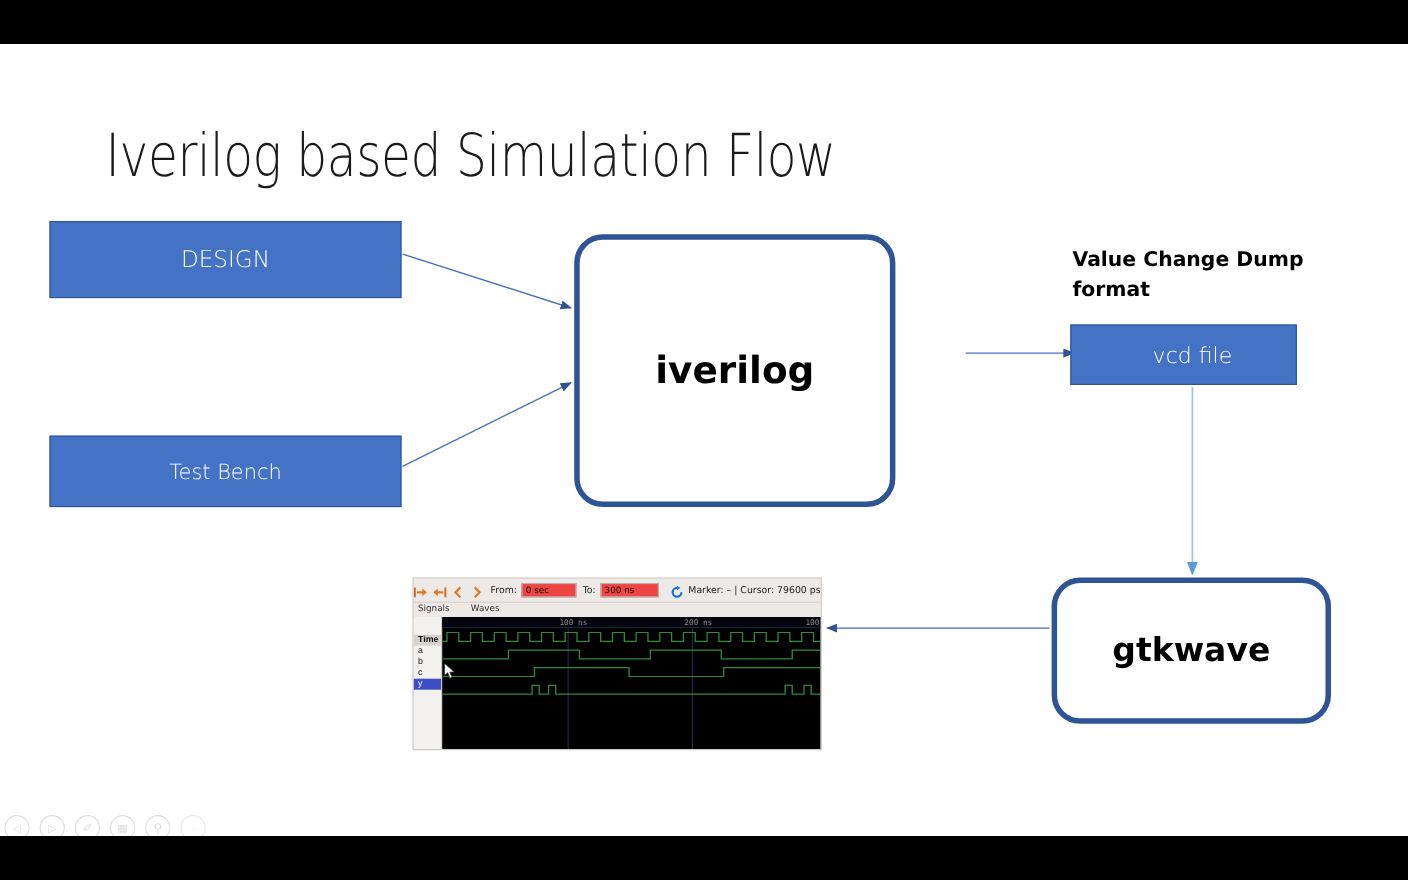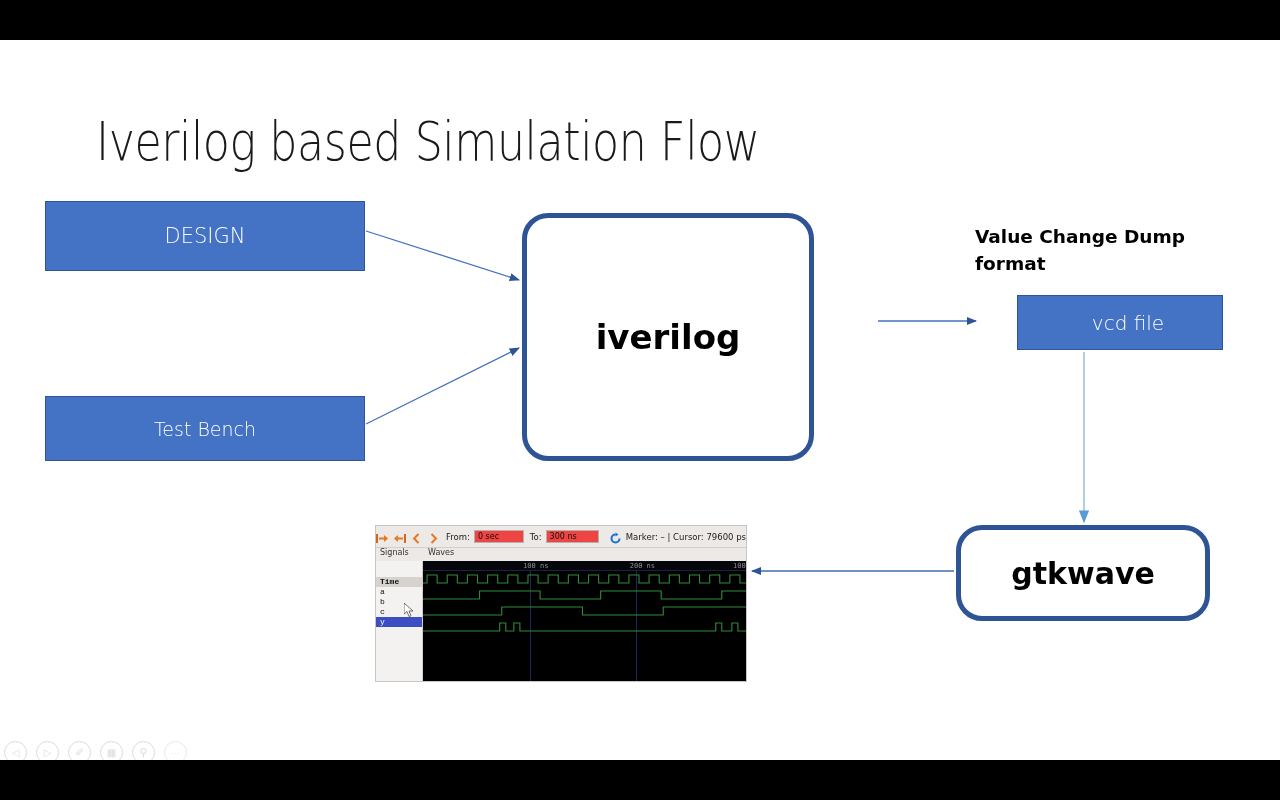--- a/index.html
+++ b/index.html
@@ -45,37 +45,37 @@
     border: 1px solid #2F5597;
     display: flex;
     align-items: center;
     justify-content: center;
     color: #ffffff;
     font-family: "DejaVu Sans", sans-serif;
     font-weight: 300;
   }
   #box-design { left: 45px; top: 161px; width: 320px; height: 70px; font-size: 21px; }
   #box-testbench { left: 45px; top: 356px; width: 320px; height: 65px; font-size: 19px; }
-  #box-vcd { left: 1017px; top: 255px; width: 206px; height: 55px; font-size: 20px; padding-left: 16px; }
+  #box-vcd { left: 973px; top: 255px; width: 206px; height: 55px; font-size: 20px; padding-left: 16px; }
 
   
   .round-box {
     position: absolute;
     background: #ffffff;
     border: 5px solid #2E5496;
     border-radius: 26px;
     display: flex;
     align-items: center;
     justify-content: center;
     font-family: "DejaVu Sans", sans-serif;
     font-weight: bold;
     color: #000000;
   }
   #box-iverilog { left: 522px; top: 173px; width: 292px; height: 248px; font-size: 34px; }
-  #box-gtkwave  { left: 956px; top: 485px; width: 254px; height: 96px; font-size: 30px; }
+  #box-gtkwave  { left: 956px; top: 485px; width: 254px; height: 133px; font-size: 30px; }
 
   
   #vcd-caption {
     position: absolute;
     left: 975px; top: 184px;
     width: 215px;
     font-size: 18.5px;
     font-weight: bold;
     color: #000;
     line-height: 1.45;
@@ -118,25 +118,25 @@
   #tb-from-field { width: 58px; }
   #tb-to-field { width: 62px; }
   #tb-status { font-size: 8.5px; color: #222; margin-left: 0; white-space: nowrap; }
 
   #gtk-headers { display: flex; height: 13px; background: #ece9e6; font-size: 8px; color: #333; }
   #gtk-hdr-signals { width: 47px; padding-left: 4px; }
   #gtk-hdr-waves { padding-left: 5px; }
 
   #gtk-body { display: flex; height: calc(100% - 35px); }
   #gtk-signals {
-    width: 47px;
+    width: 26px;
     background: #f4f2f0;
     border-right: 1px solid #cfccc8;
     font-size: 8px;
-    font-family: Liberation Mono, monospace;
+    font-family: Liberation Sans, sans-serif;
     padding-top: 16px;
   }
   .sig-row { height: 10px; line-height: 10px; padding-left: 4px; color: #111; }
   .sig-row.sel-gray { background: #d6d3cf; font-weight: bold; }
   .sig-row.sel-blue { background: #3c4ec2; color: #ffffff; }
 
   #gtk-waves { flex: 1; background: #000000; position: relative; overflow: hidden; }
   #gtk-ruler {
     height: 10px; position: relative;
     background: #05060c;

